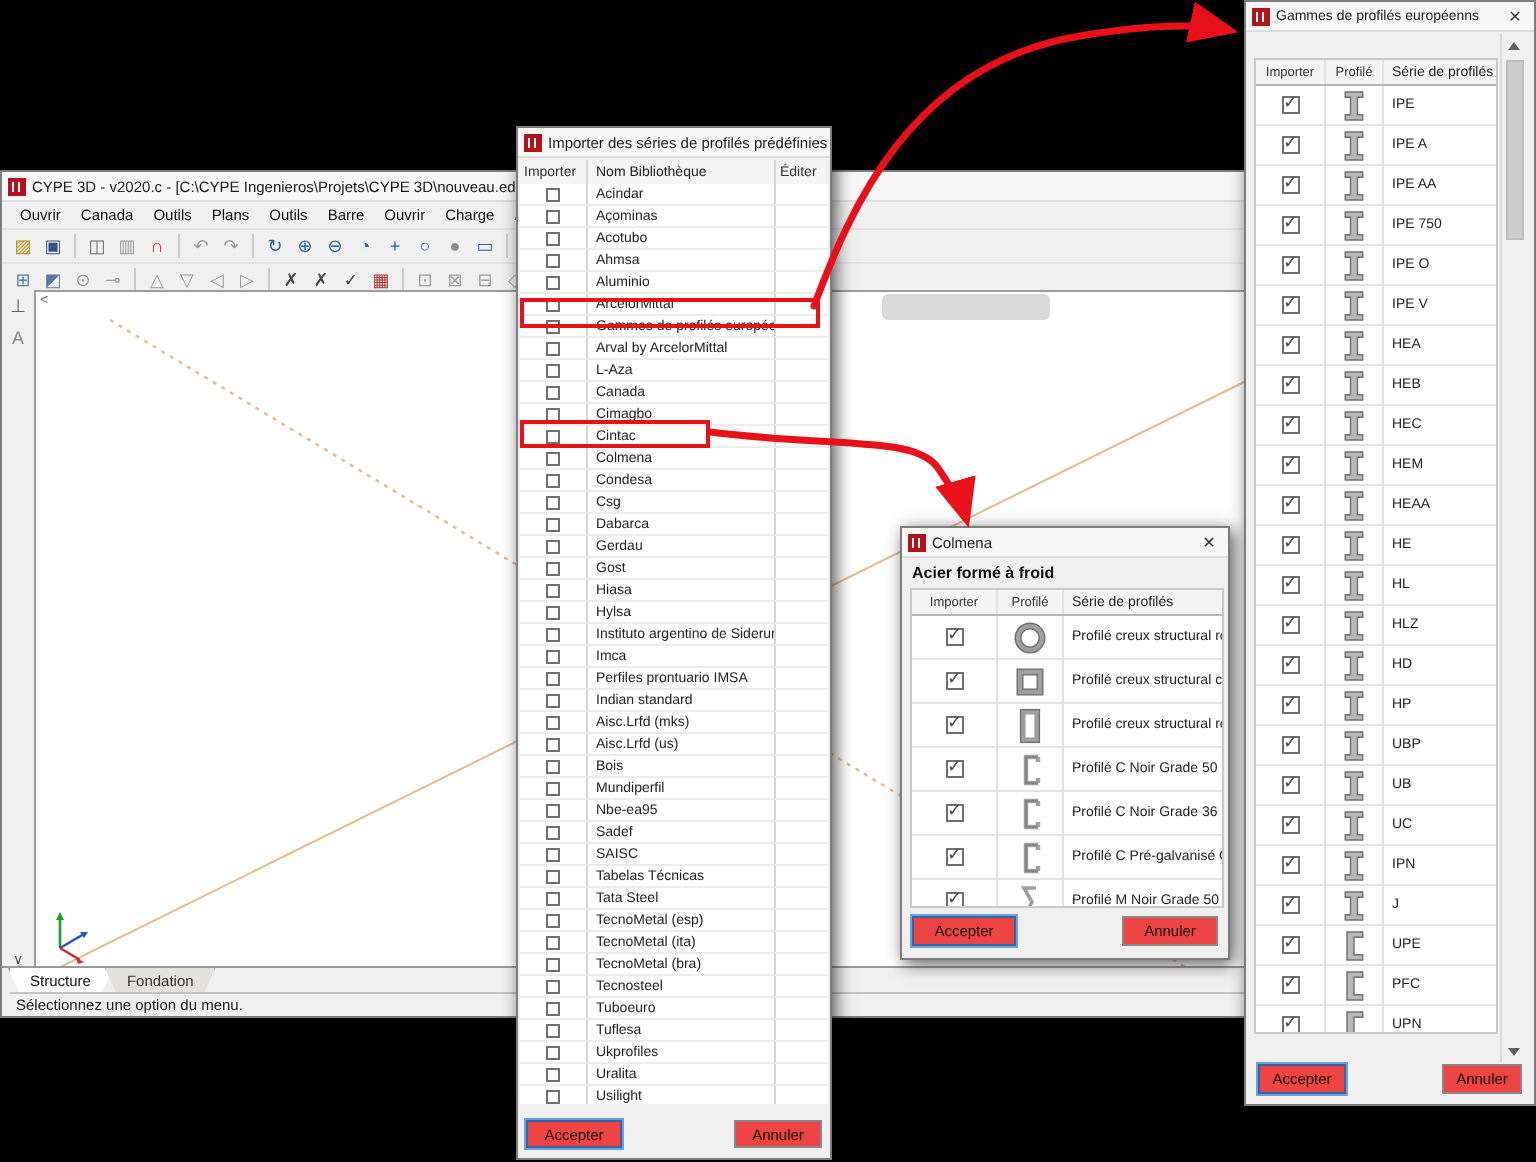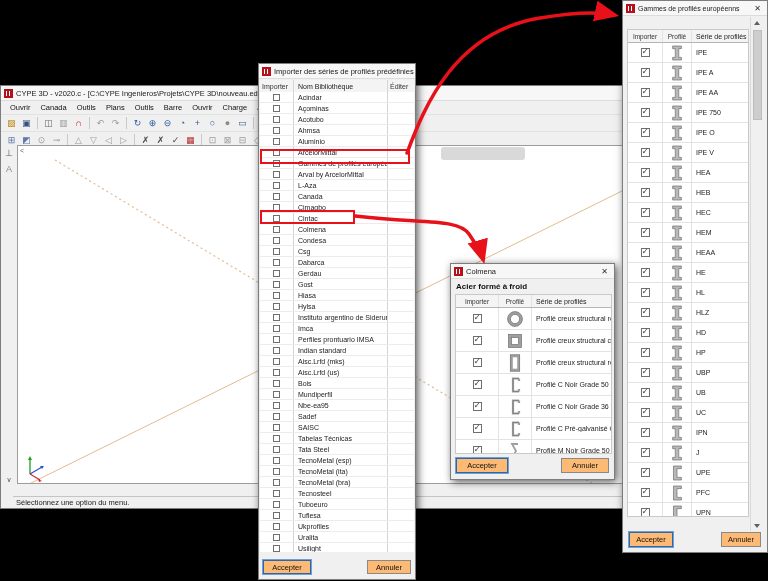--- a/index.html
+++ b/index.html
@@ -6,42 +6,42 @@
   .canvas{position:relative;width:768px;height:581px;background:#000;overflow:hidden;
           font-family:"Liberation Sans",sans-serif;-webkit-font-smoothing:antialiased;}
   
   .win{position:absolute;background:#f0f0f0;border:1px solid #7d7d7d;box-shadow:2px 2px 8px rgba(0,0,0,.65);box-sizing:border-box;}
   .titlebar{height:14px;display:flex;align-items:center;gap:3px;padding:0 3px;background:#f7f7f7;
             border-bottom:1px solid #dcdcdc;font-size:7.5px;color:#1a1a1a;white-space:nowrap;overflow:hidden;}
   .applogo{width:9px;height:9px;background:#b3121a;flex:0 0 auto;position:relative;}
   .applogo::after{content:"";position:absolute;left:2px;top:2px;right:2px;bottom:2px;
             background:repeating-linear-gradient(90deg,#fff 0 1px,transparent 1px 3px);}
   .xbtn{margin-left:auto;width:13px;text-align:center;font-size:8px;color:#333;flex:0 0 auto;}
-  .btn{position:absolute;height:14px;background:#fdba74;border:1px solid #898989;font-size:7.5px;color:#111;
+  .btn{position:absolute;height:14px;background:#ef4444;border:1px solid #898989;font-size:7.5px;color:#111;
        display:flex;align-items:center;justify-content:center;box-sizing:border-box;}
   .btn.focused{border:1px solid #2f66a8;box-shadow:0 0 0 1px #6fa0d8;}
   
   .cb{width:9px;height:9px;border:1px solid #6f6f6f;background:#fff;box-sizing:border-box;position:relative;flex:0 0 auto;}
   .cb.checked::after{content:"✓";position:absolute;left:0;top:-2px;font-size:9px;color:#4a4a4a;line-height:1;}
   
   .menubar{height:13px;display:flex;align-items:center;padding:0 4px;background:#f0f0f0;font-size:7.5px;color:#111;}
   .menu-item{padding:0 5px;text-align:center;}
   .toolbar{height:16px;display:flex;align-items:center;padding:0 3px;background:#f0f0f0;border-top:1px solid #e2e2e2;position:relative;}
   .ticon{width:13px;height:13px;margin:0 1px;display:flex;align-items:center;justify-content:center;
          font-size:9px;line-height:1;background:#f0f0f0;}
   .tsep{width:1px;height:12px;background:#c9c9c9;margin:0 3px;}
   .leftstrip{position:absolute;left:0;top:59px;bottom:24px;width:16px;background:#f0f0f0;
              display:flex;flex-direction:column;align-items:center;padding-top:3px;box-sizing:border-box;font-size:9px;color:#55636f;}
   .workspace{position:absolute;left:16px;top:59px;right:0;bottom:24px;background:#fff;border:1px solid #9c9c9c;box-sizing:border-box;overflow:hidden;}
   .tabbar{position:absolute;left:0;right:0;bottom:11px;height:13px;background:#f0f0f0;border-top:1px solid #9a9a9a;
           display:flex;align-items:stretch;padding-left:3px;font-size:7.5px;color:#111;}
   .tab{padding:1px 10px;clip-path:polygon(0 0,100% 0,calc(100% - 6px) 100%,6px 100%);margin-right:-4px;display:flex;align-items:center;}
   .tab.active{background:#fff;border:1px solid #9a9a9a;border-top:none;}
   .tab.inactive{background:#e4e2dd;border:1px solid #b0b0b0;border-top:none;color:#333;}
-  .statusbar{position:absolute;left:12px;right:0;bottom:0;height:11px;background:#f0f0f0;border-top:1px solid #c4c4c4;
+  .statusbar{position:absolute;left:4px;right:0;bottom:0;height:11px;background:#f0f0f0;border-top:1px solid #c4c4c4;
              font-size:7.5px;color:#222;display:flex;align-items:center;padding-left:3px;}
   
   .tablehead{display:flex;height:13px;background:#f4f4f4;border-bottom:1px solid #b5b5b5;font-size:7px;color:#333;align-items:center;}
   .ibody{position:absolute;left:1px;right:1px;background:#fff;overflow:hidden;}
   .irow{display:flex;height:10px;border-bottom:1px solid #ececec;align-items:center;}
   .icell{height:100%;display:flex;align-items:center;box-sizing:border-box;}
   .c1{width:34px;justify-content:center;border-right:1px solid #d5d5d5;}
   .c2{width:94px;padding-left:4px;border-right:1px solid #d5d5d5;font-size:7px;color:#222;white-space:nowrap;overflow:hidden;}
   .c3{flex:1;}
   .irow .cb{width:7px;height:7px;}
@@ -145,20 +145,28 @@
           <line x1="12" y1="328" x2="12" y2="312" stroke="#1f9e1f" stroke-width="1.3"></line>
           <path d="M12 310 l-2 4 h4 Z" fill="#1f9e1f"></path>
           <line x1="12" y1="328" x2="24" y2="321" stroke="#2b4fd0" stroke-width="1.2"></line>
           <path d="M26 320 l-4 0 2 3 Z" fill="#2b4fd0"></path>
           <line x1="12" y1="328" x2="22" y2="334" stroke="#d02b2b" stroke-width="1.2"></line>
           <path d="M24 335 l-4 -2 1 3 Z" fill="#d02b2b"></path>
         </g>
       </svg>
     </div>
     <div class="remnant" style="left:440px;top:61px;width:84px;height:13px;"></div>
+    <div class="tabbar">
+      <div class="tab active">
+          <span>Structure</span>
+        </div>
+      <div class="tab inactive">
+          <span>Fondation</span>
+        </div>
+    </div>
     <div class="statusbar">
       <span>Sélectionnez une option du menu.</span>
     </div>
   </div>
 
   <div class="win" style="left:258px;top:63px;width:158px;height:517px;z-index:10;">
     <div class="titlebar">
       <span class="applogo"></span>
       <span>Importer des séries de profilés prédéfinies</span>
 

